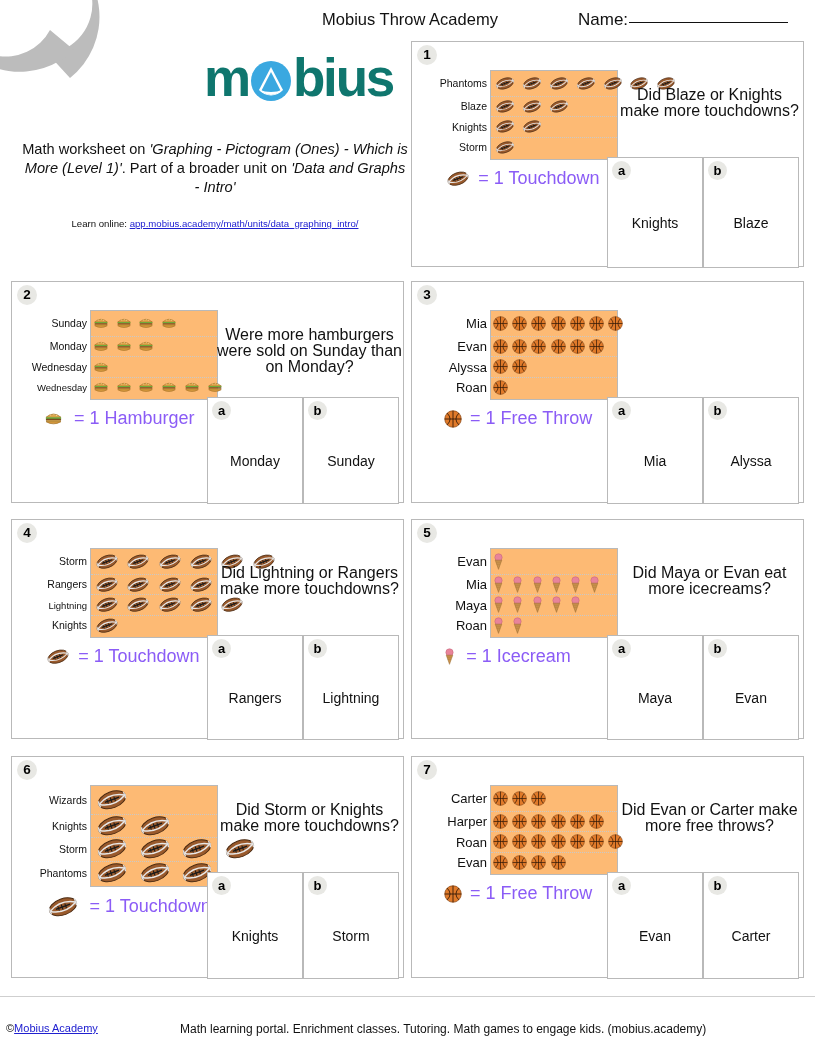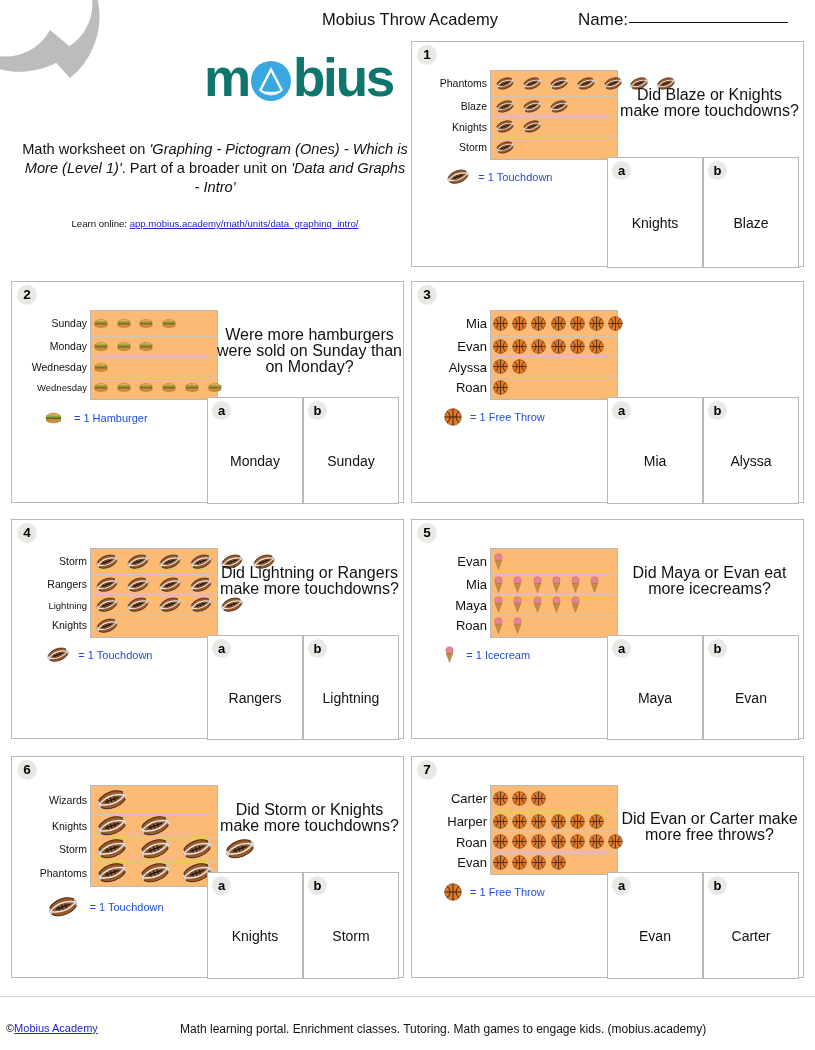--- a/index.html
+++ b/index.html
@@ -74,21 +74,21 @@
     padding-right:4px; white-space:nowrap;
     font-size:13px; color:#111; text-align:right;
   }
   .row-label.sm { font-size:10.5px; }
   .row-label.xs { font-size:9.5px; }
   .icons { display:flex; align-items:center; height:100%; padding-left:2px; }
   .icons > * { flex:0 0 auto; }
 
   .legend {
     position:absolute; display:flex; align-items:center;
-    font-size:11px; color:#1d4ed8; white-space:nowrap;
+    font-size:18px; color:#8b5cf6; white-space:nowrap;
   }
   .legend .lg-txt { margin-left:3px; }
 
   
   .qtext {
     position:absolute; text-align:center;
     font-size:16px; line-height:16px; color:#111;
   }
 
   
@@ -1397,21 +1397,21 @@
       <div class="legend" style="left: 32px; top: 126px;">
         <svg width="18" height="18" viewBox="0 0 24 24" style="margin-right:5.040000000000001px;">
     <circle cx="12" cy="12" r="11" fill="#e07a2a" stroke="#8a4512" stroke-width="1"></circle>
     <line x1="1" y1="12" x2="23" y2="12" stroke="#2a1505" stroke-width="1.1"></line>
     <line x1="12" y1="1" x2="12" y2="23" stroke="#2a1505" stroke-width="1.1"></line>
     <path d="M4.2 4.2 Q 12 12 4.2 19.8" fill="none" stroke="#2a1505" stroke-width="1.1"></path>
     <path d="M19.8 4.2 Q 12 12 19.8 19.8" fill="none" stroke="#2a1505" stroke-width="1.1"></path>
   </svg>
         <span class="lg-txt">= 1 Free Throw</span>
       </div>
-      <div class="qtext" style="left: 205px; top: 54px; width: 185px;">Did Evan or Carter make more free throws?</div>
+      <div class="qtext" style="left: 205px; top: 45px; width: 185px;">Did Evan or Carter make more free throws?</div>
       <div class="ansbox" style="left: 195px; top: 115px; width: 96px; height: 107px;">
         <div class="ansbadge">a</div>
         <div class="anstext">Evan</div>
       </div>
       <div class="ansbox" style="left: 291px; top: 115px; width: 96px; height: 107px;">
         <div class="ansbadge">b</div>
         <div class="anstext">Carter</div>
       </div>
     </div>
   </div>

